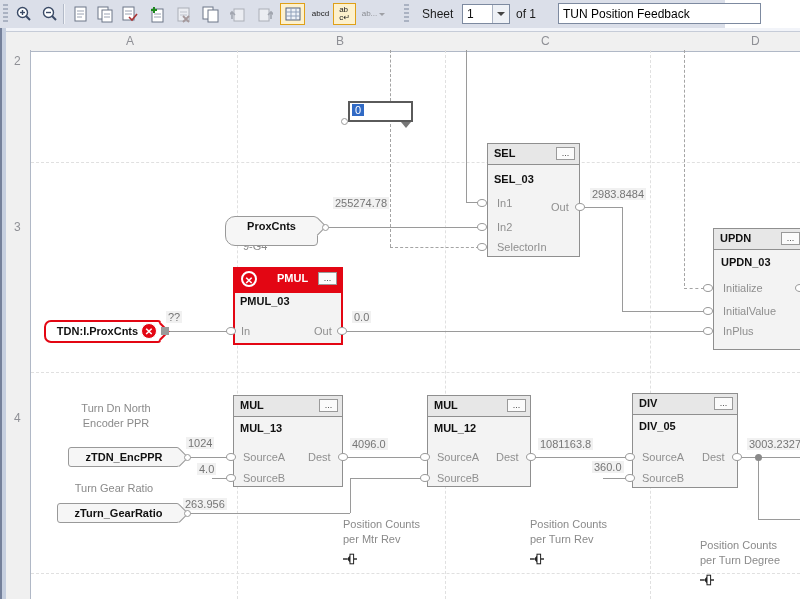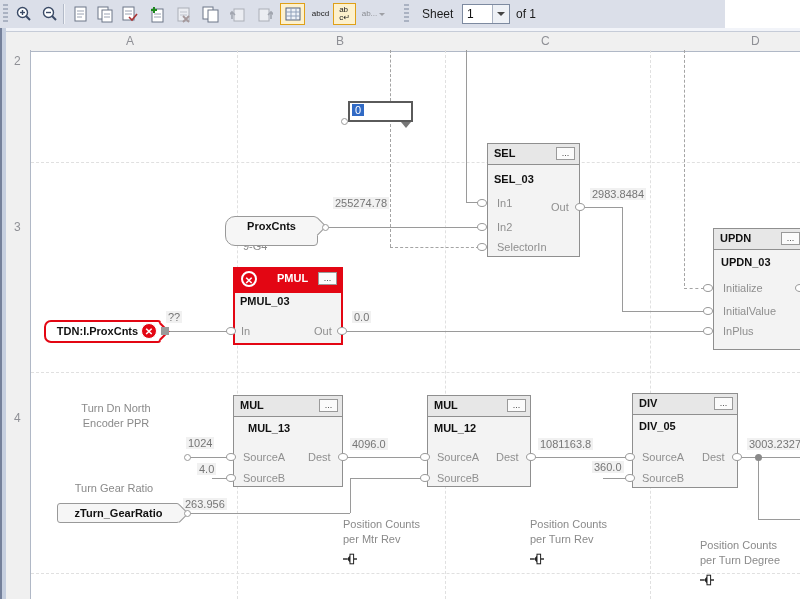--- a/index.html
+++ b/index.html
@@ -200,20 +200,21 @@
     <div class="grip" style="left:404px"></div>
 
     <span class="tlabel" style="left:422px">Sheet</span>
     <div id="sheet-combo">
       <span class="cval">1</span>
       <span class="cbtn">
         <span class="chev"></span>
       </span>
     </div>
     <span class="tlabel" style="left:516px">of 1</span>
+    <input id="sheet-name" type="text" value="TUN Position Feedback" style="">
   </div>
 
   <div style="position:absolute;left:0;top:28px;width:800px;height:3px;background:#f2f4f9"></div>
   <div id="leftstrip"></div>
   <div id="colruler">
     <span class="rlabel" style="left:120px;top:2px">A</span>
     <span class="rlabel" style="left:330px;top:2px">B</span>
     <span class="rlabel" style="left:535px;top:2px">C</span>
     <span class="rlabel" style="left:745px;top:2px">D</span>
   </div>
@@ -325,20 +326,24 @@
   </div>
   <span class="cx" style="left:322px;top:224px"></span>
 
   <div class="tag red" style="left:44px;top:320px;width:117px;height:23px">
     <span class="tip" style="right:-8px;top:3px"></span>
     <span class="tx" style="top:3px;left:-10px">TDN:I.ProxCnts</span>
     <span class="errcirc red" style="right:2px;top:1px">✕</span>
   </div>
   <span class="sq" style="left:161px;top:327px"></span>
 
+  <div class="tag" style="left:68px;top:447px;width:112px;height:20px;border-radius:3px">
+    <span class="tip" style="right:-7px;top:3px"></span>
+    <span class="tx" style="top:3px">zTDN_EncPPR</span>
+  </div>
   <span class="cx" style="left:184px;top:454px"></span>
 
   <div class="tag" style="left:57px;top:503px;width:123px;height:20px;border-radius:3px">
     <span class="tip" style="right:-7px;top:3px"></span>
     <span class="tx" style="top:3px">zTurn_GearRatio</span>
   </div>
   <span class="cx" style="left:184px;top:510px"></span>
 
   <div class="blk" style="left:487px;top:143px;width:93px;height:114px">
     <div class="blkh">
@@ -383,21 +388,21 @@
   <span class="oval" style="left:703px;top:307px"></span>
   <span class="oval" style="left:703px;top:327px"></span>
   <span class="oval" style="left:795px;top:284px"></span>
 
   <div class="blk" style="left:233px;top:395px;width:110px;height:92px">
     <div class="blkh">
       <span class="ht">MUL</span>
       <span class="dots">...</span>
     </div>
   </div>
-  <span class="iname" style="left:248px;top:422px">MUL_13</span>
+  <span class="iname" style="left:240px;top:422px">MUL_13</span>
   <span class="pin" style="left:243px;top:451px">SourceA</span>
   <span class="pin" style="left:243px;top:472px">SourceB</span>
   <span class="pin" style="left:308px;top:451px">Dest</span>
   <span class="oval" style="left:226px;top:453px"></span>
   <span class="oval" style="left:226px;top:474px"></span>
   <span class="oval" style="left:338px;top:453px"></span>
 
   <div class="blk" style="left:427px;top:395px;width:104px;height:92px">
     <div class="blkh">
       <span class="ht">MUL</span>

